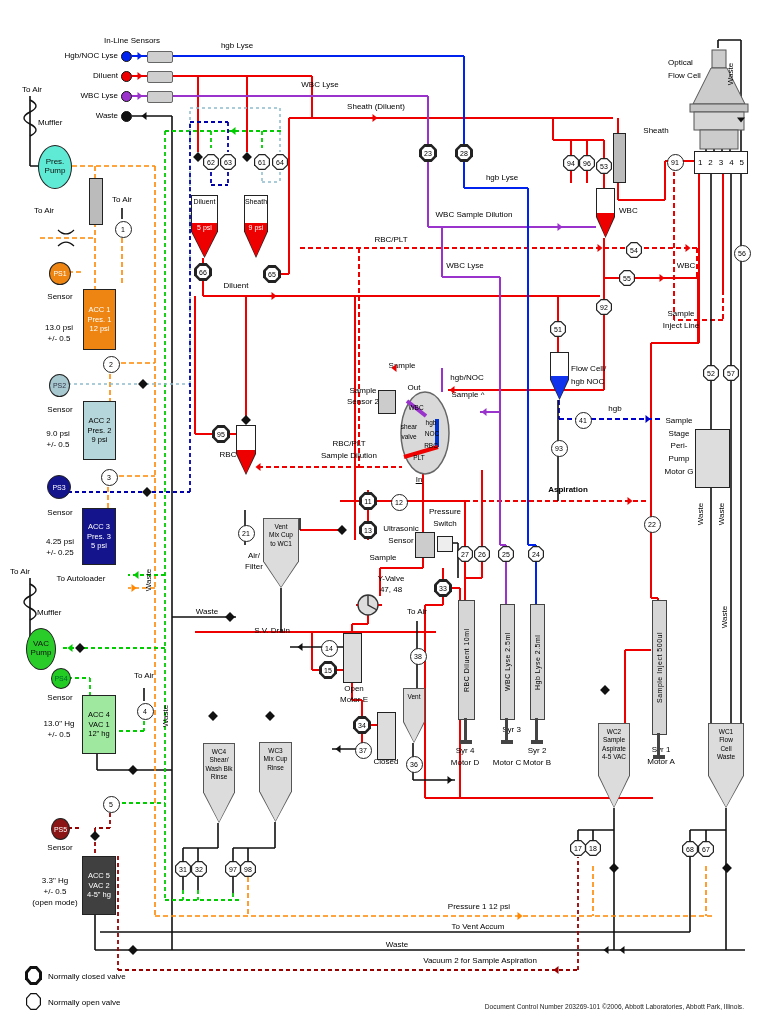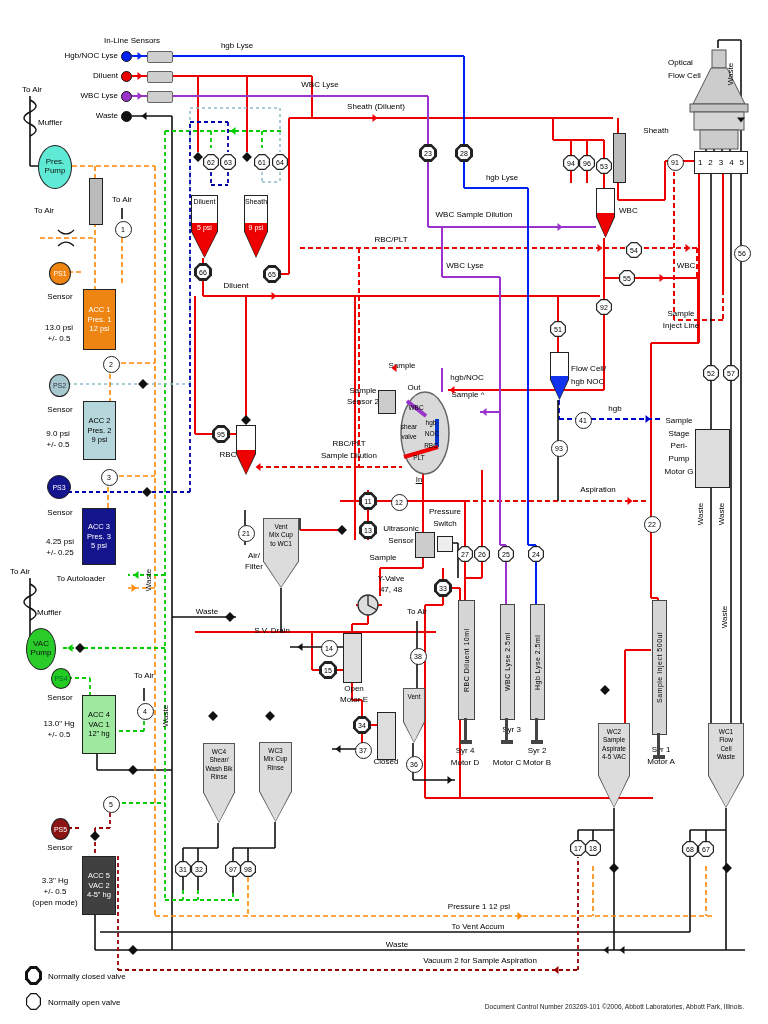--- a/index.html
+++ b/index.html
@@ -155,21 +155,21 @@
     <div class="lbl" style="left: 681px; top: 314px; transform: translate(-50%, -50%);">Sample</div>
     <div class="lbl" style="left: 681px; top: 326px; transform: translate(-50%, -50%);">Inject Line</div>
     <div class="lbl" style="left: 571px; top: 369px; transform: translate(0px, -50%);">Flow Cell/</div>
     <div class="lbl" style="left: 571px; top: 382px; transform: translate(0px, -50%);">hgb NOC</div>
     <div class="lbl" style="left: 615px; top: 409px; transform: translate(-50%, -50%);">hgb</div>
     <div class="lbl" style="left: 679px; top: 421px; transform: translate(-50%, -50%);">Sample</div>
     <div class="lbl" style="left: 679px; top: 434px; transform: translate(-50%, -50%);">Stage</div>
     <div class="lbl" style="left: 679px; top: 446px; transform: translate(-50%, -50%);">Peri-</div>
     <div class="lbl" style="left: 679px; top: 459px; transform: translate(-50%, -50%);">Pump</div>
     <div class="lbl" style="left: 679px; top: 472px; transform: translate(-50%, -50%);">Motor G</div>
-    <div class="lbl" style="left: 598px; top: 490px; transform: translate(-50%, -50%);">Aspiration</div>
+    <div class="lbl" style="left: 568px; top: 490px; transform: translate(-50%, -50%); font-weight: bold;">Aspiration</div>
     <div class="lbl" style="left: 701px; top: 514px; transform: translate(-50%, -50%) rotate(-90deg);">Waste</div>
     <div class="lbl" style="left: 722px; top: 514px; transform: translate(-50%, -50%) rotate(-90deg);">Waste</div>
     <div class="lbl" style="left: 725px; top: 617px; transform: translate(-50%, -50%) rotate(-90deg);">Waste</div>
     <div class="lbl" style="left: 402px; top: 366px; transform: translate(-50%, -50%);">Sample</div>
     <div class="lbl" style="left: 414px; top: 388px; transform: translate(-50%, -50%);">Out</div>
     <div class="lbl" style="left: 419px; top: 480px; transform: translate(-50%, -50%); text-decoration: underline;">In</div>
     <div class="lbl" style="left: 467px; top: 378px; transform: translate(-50%, -50%);">hgb/NOC</div>
     <div class="lbl" style="left: 468px; top: 395px; transform: translate(-50%, -50%);">Sample ^</div>
     <div class="lbl" style="left: 416px; top: 408px; font-size: 6.5px; transform: translate(-50%, -50%);">WBC</div>
     <div class="lbl" style="left: 409px; top: 427px; font-size: 6.5px; transform: translate(-50%, -50%);">shear</div>

